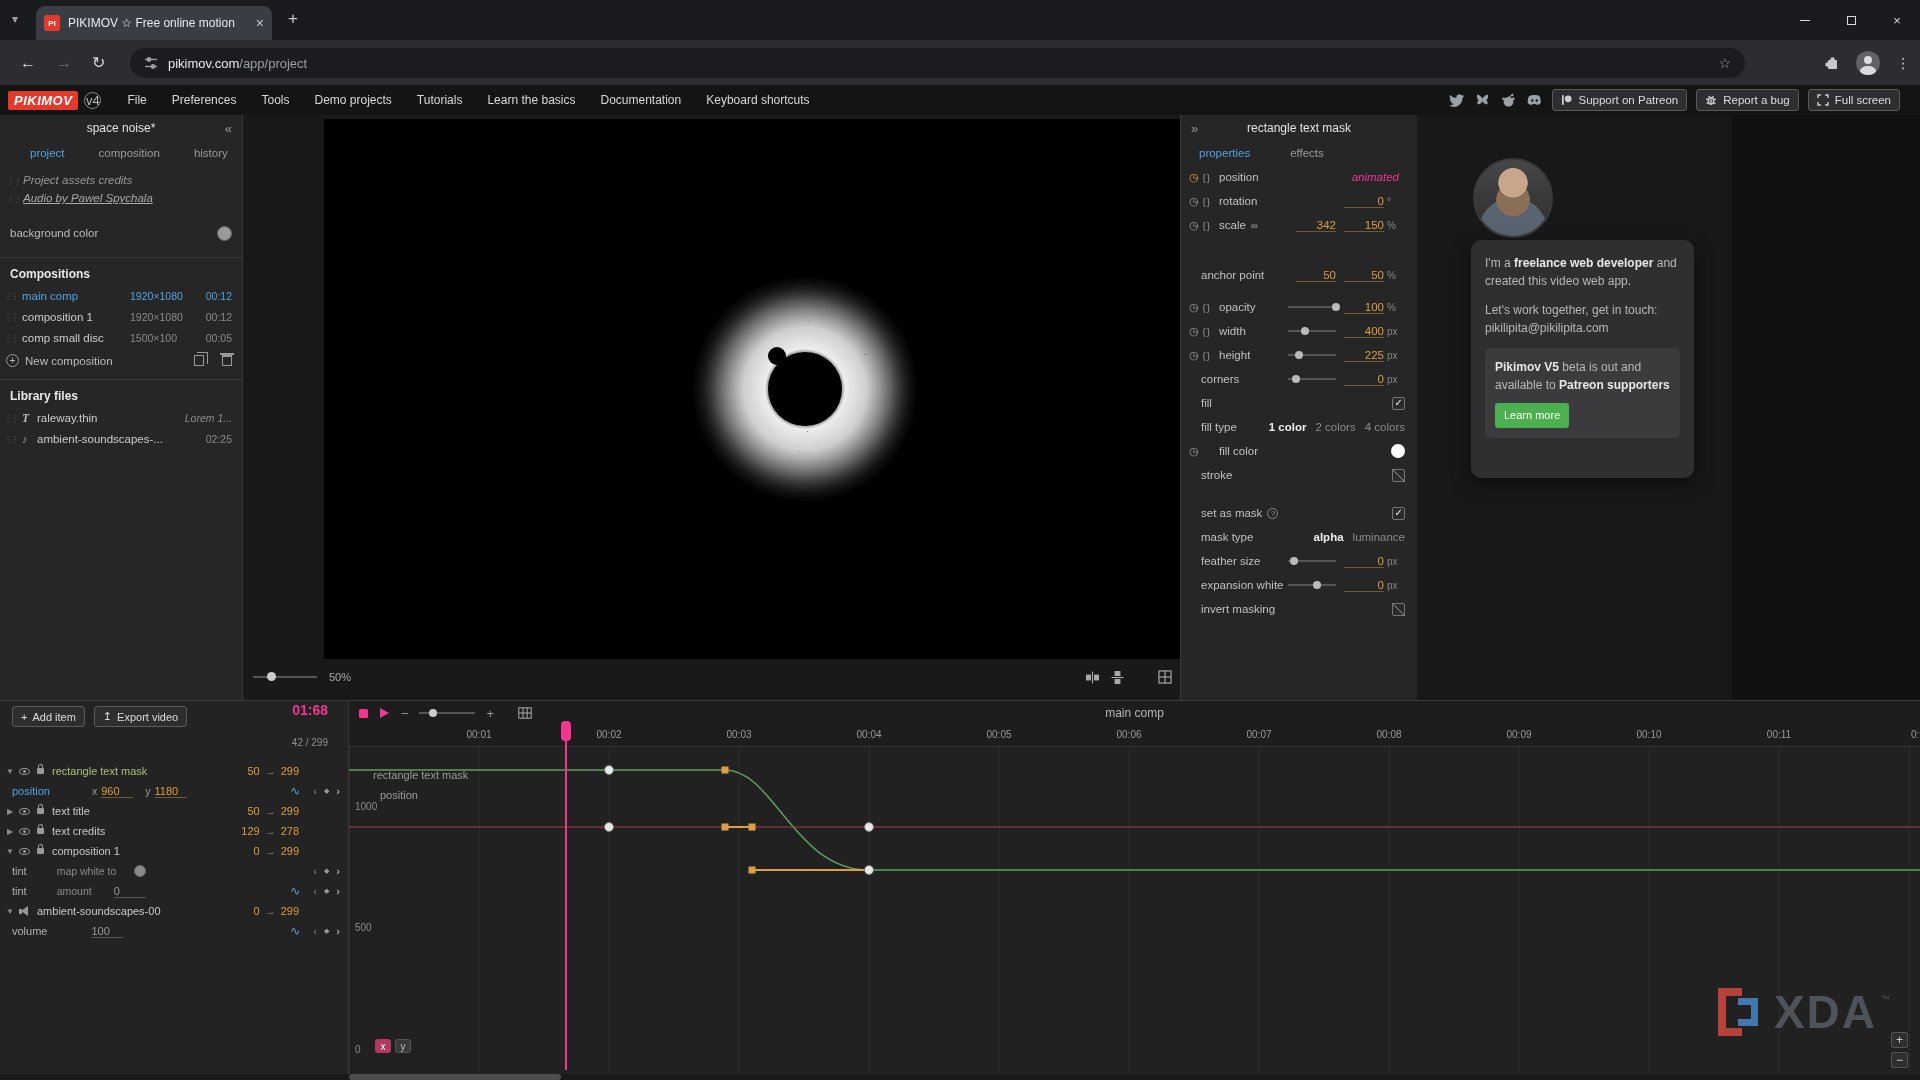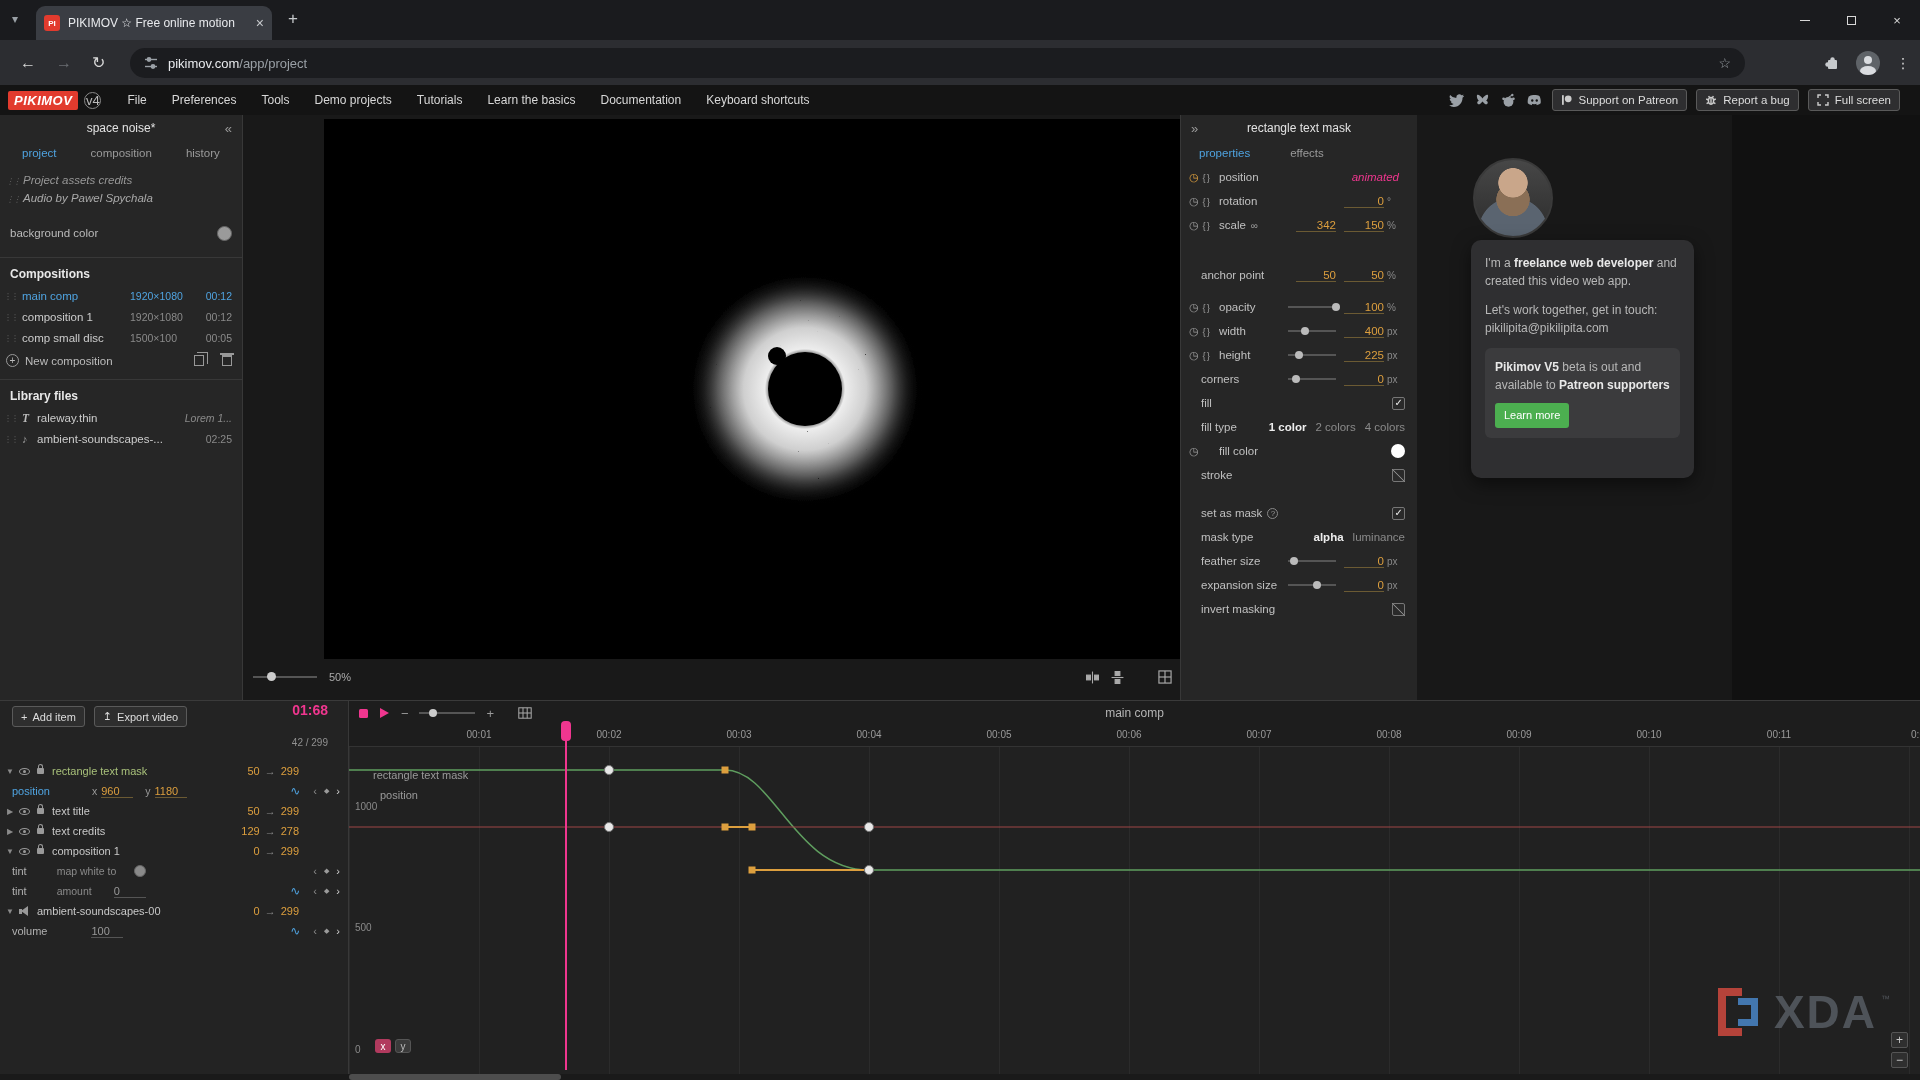--- a/index.html
+++ b/index.html
@@ -42,26 +42,26 @@
   .mb-right { margin-left:auto; display:flex; align-items:center; gap:9px; padding-right:20px; }
   .soc { width:17px; height:17px; fill:#9aa0a6; cursor:pointer; }
   .mb-btn { display:flex; align-items:center; gap:6px; background:#2e2e30; border:1px solid #5a5a5a; border-radius:3px; color:#ddd; font-size:11.5px; height:22px; padding:0 8px; cursor:pointer; white-space:nowrap; }
   .mb-btn svg { width:12px; height:12px; stroke:#ccc; fill:none; stroke-width:1.4; }
 
   
   .workspace { position:absolute; left:0; top:115px; width:1732px; height:585px; display:flex; }
   .left-panel { width:243px; background:#262626; border-right:1px solid #383838; position:relative; font-size:11.5px; }
   .lp-title { height:26px; display:flex; align-items:center; justify-content:center; color:#e3e3e3; font-size:12px; position:relative; }
   .lp-collapse { position:absolute; right:10px; color:#9a9a9a; cursor:pointer; font-size:13px; }
-  .lp-tabs { height:24px; display:flex; gap:34px; padding-left:22px; align-items:center; font-size:11.5px; }
+  .lp-tabs { height:24px; display:flex; gap:34px; padding-left:30px; align-items:center; font-size:11.5px; }
   .lp-tab { color:#9a9a9a; cursor:pointer; }
   .lp-tab.active { color:#4fa3e0; }
   .credits { padding:6px 10px 4px 6px; font-style:italic; color:#979797; line-height:1.6; }
   .credits .dots { color:#666; font-size:8px; margin-right:3px; letter-spacing:-1px; }
-  .credits a-like { color:#aaa; cursor:pointer; }
+  .credits a-like { text-decoration:underline; color:#aaa; cursor:pointer; }
   .bgcolor-row { display:flex; align-items:center; padding:14px 10px 10px 10px; color:#bbb; }
   .swatch-circle { width:15px; height:15px; border-radius:50%; background:#9a9a9a; border:1px solid #666; margin-left:auto; cursor:pointer; }
   .lp-heading { font-weight:bold; color:#e8e8e8; font-size:12px; border-top:1px solid #383838; padding:9px 10px 5px 10px; margin-top:6px; }
   .comp-row { display:flex; align-items:center; height:21px; padding:0 10px 0 4px; cursor:pointer; }
   .comp-row .dots { color:#666; font-size:8px; margin-right:4px; letter-spacing:-1px; }
   .comp-name { flex:1; color:#ccc; white-space:nowrap; overflow:hidden; }
   .comp-size { width:68px; color:#8a8a8a; font-size:10.5px; }
   .comp-dur { width:34px; color:#8a8a8a; font-size:10.5px; text-align:right; }
   .comp-row.active .comp-name, .comp-row.active .comp-size, .comp-row.active .comp-dur { color:#4fa3e0; }
   .newcomp-row { display:flex; align-items:center; height:24px; padding:0 10px 0 6px; color:#bbb; }
@@ -557,21 +557,21 @@
     </div>
     <div class="prow noicon">
       <span class="plabel">feather size</span>
       <span class="pslider">
           <span class="dot" style="left:5%"></span>
         </span>
       <span class="vfield">0</span>
       <span class="vunit">px</span>
     </div>
     <div class="prow noicon">
-      <span class="plabel">expansion size</span>
+      <span class="plabel">expansion white</span>
       <span class="pslider">
           <span class="dot" style="left:52%"></span>
         </span>
       <span class="vfield">0</span>
       <span class="vunit">px</span>
     </div>
     <div class="prow noicon">
       <span class="plabel">invert masking</span>
       <span class="cb none"></span>
     </div>

